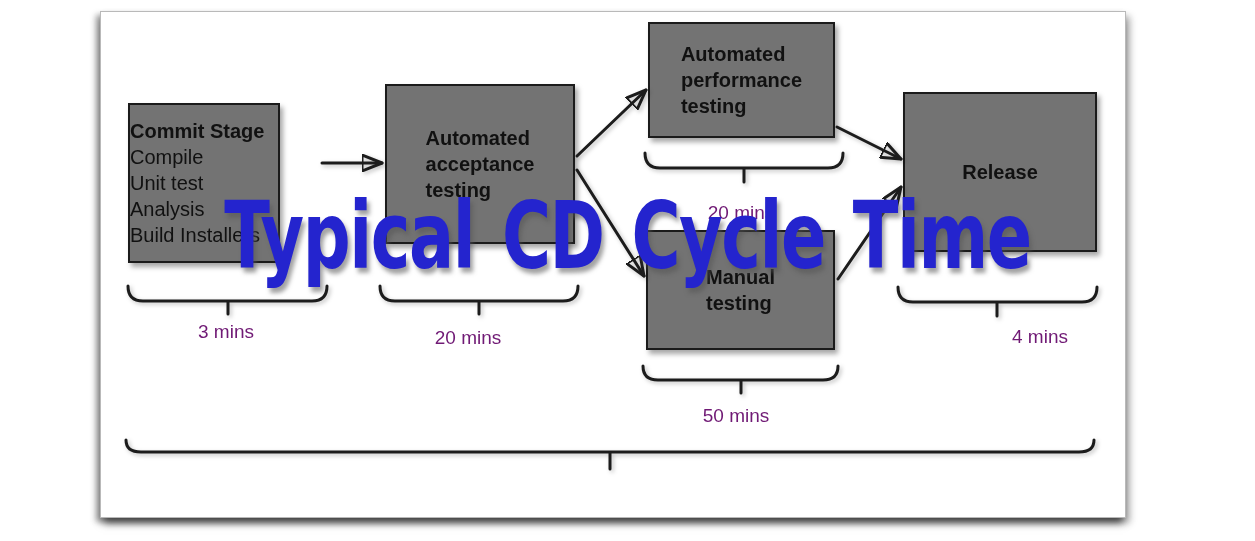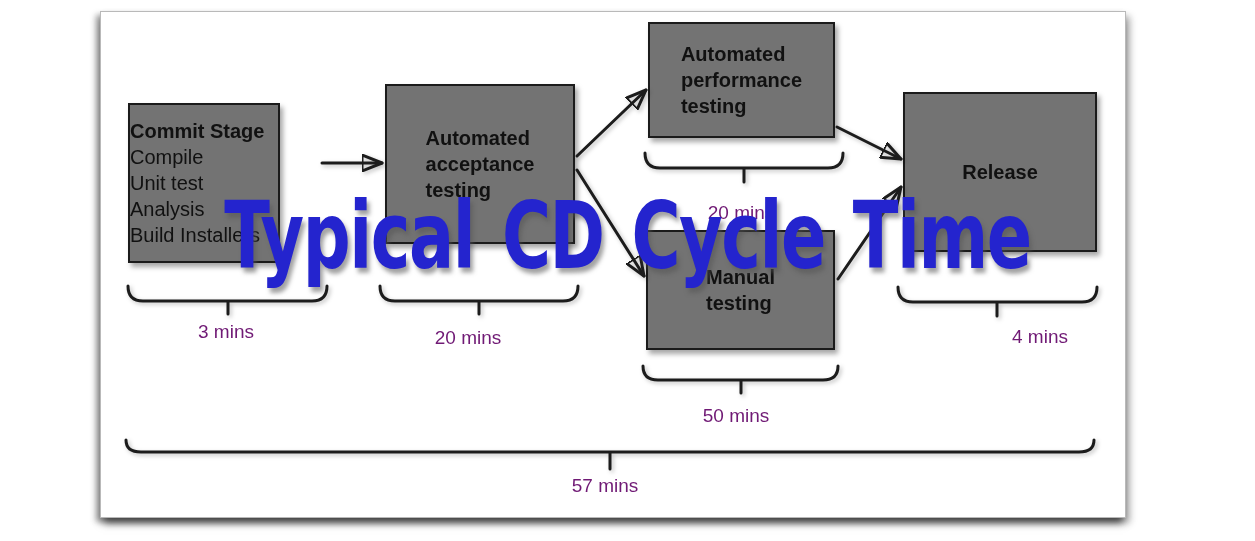--- a/index.html
+++ b/index.html
@@ -164,17 +164,16 @@
       <path d="M 126 440 Q 126 452 141 452 L 1079 452 Q 1094 452 1094 440"></path>
       <path d="M 610 453 L 610 469"></path>
     </g>
   </svg>
 
   <div class="dur dur-commit">3 mins</div>
   <div class="dur dur-acceptance">20 mins</div>
   <div class="dur dur-performance">20 mins</div>
   <div class="dur dur-manual">50 mins</div>
   <div class="dur dur-release">4 mins</div>
-  <div class="dur dur-total">57 mins</div>
 
   <div class="big-title" style="color: rgb(36, 36, 206);">Typical CD Cycle Time</div>
 
 </div>
 
 </body></html>

